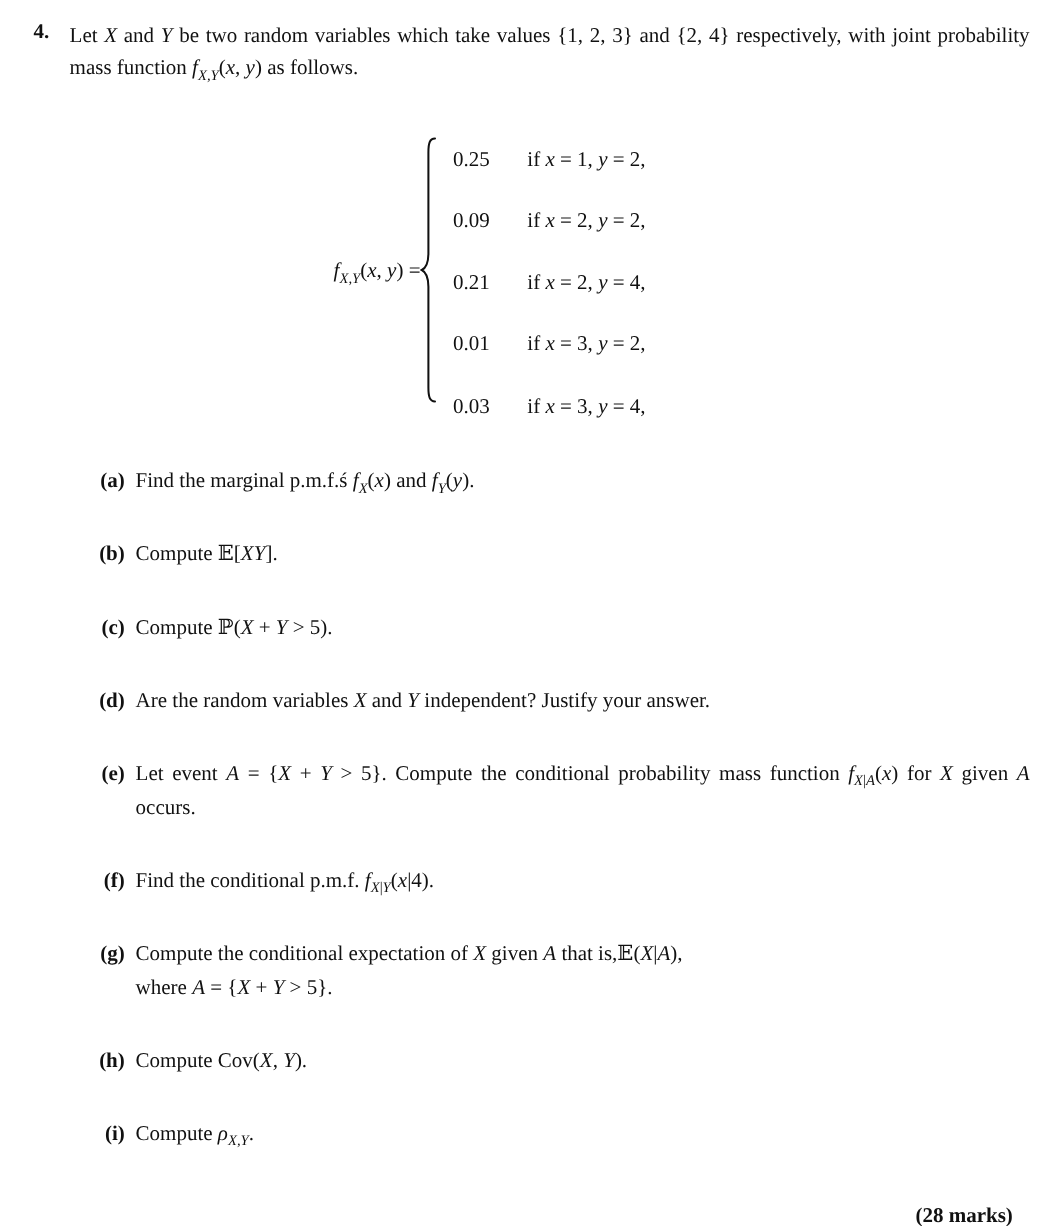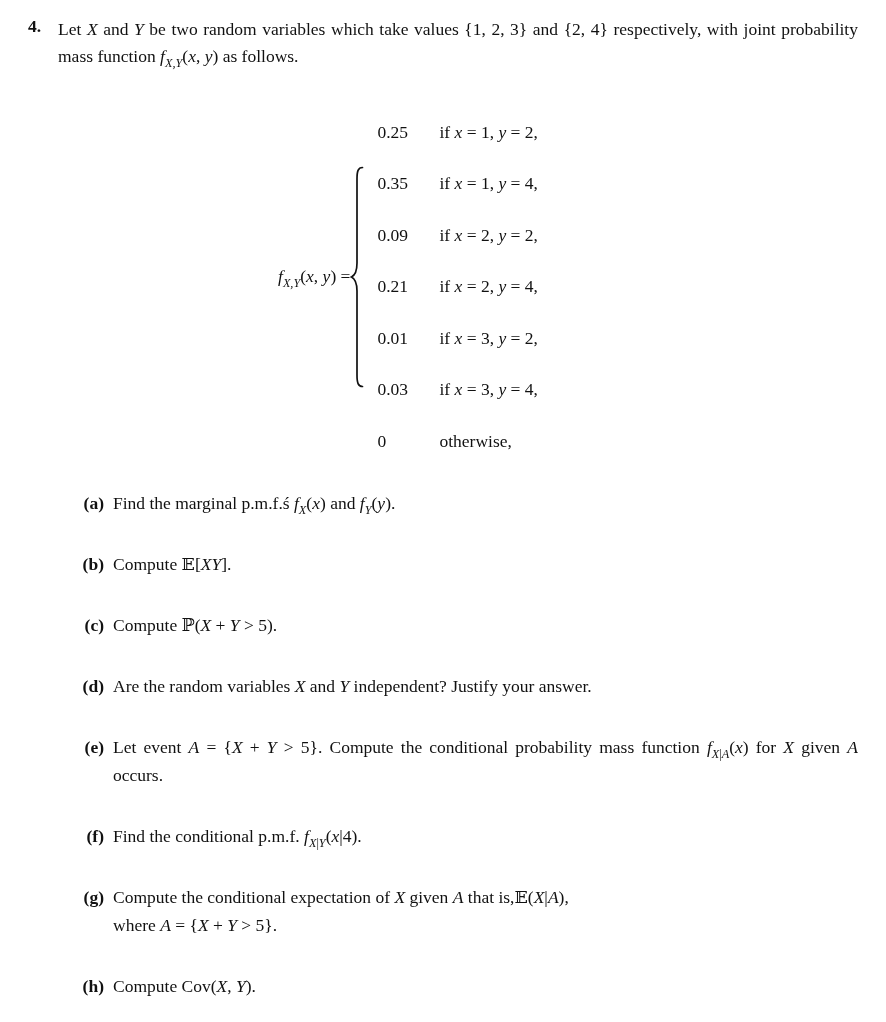--- a/index.html
+++ b/index.html
@@ -83,26 +83,24 @@
     <div class="problem-intro">Let <i>X</i> and <i>Y</i> be two random variables which take values {1, 2, 3} and {2, 4} respectively, with joint probability mass function <i>f</i><sub><i>X,Y</i></sub>(<i>x</i>, <i>y</i>) as follows.</div>
   </div>
 
   <div class="piecewise">
     <span class="piecewise-lhs"><i>f</i><sub><i>X,Y</i></sub>(<i>x</i>, <i>y</i>) =</span>
     <svg class="brace-svg" width="15" height="222" viewBox="0 0 15 222" preserveAspectRatio="none">
       <path d="M 12.5 1.5 C 8 1.5 7 5.5 7 13 L 7 97 C 7 105 5.5 109 1.5 111 C 5.5 113 7 117 7 125 L 7 209 C 7 216.5 8 220.5 12.5 220.5" fill="none" stroke="#111111" stroke-width="1.7" stroke-linecap="round"></path>
     </svg>
     <div class="cases">
         <div class="case-row"><span class="case-value">0.25</span><span class="case-cond">if <i>x</i> = 1, <i>y</i> = 2,</span></div>
-        <div class="case-row"><span class="case-value">0.35</span><span class="case-cond">if <i>x</i> = 1, <i>y</i> = 4,</span></div>
         <div class="case-row"><span class="case-value">0.09</span><span class="case-cond">if <i>x</i> = 2, <i>y</i> = 2,</span></div>
         <div class="case-row"><span class="case-value">0.21</span><span class="case-cond">if <i>x</i> = 2, <i>y</i> = 4,</span></div>
         <div class="case-row"><span class="case-value">0.01</span><span class="case-cond">if <i>x</i> = 3, <i>y</i> = 2,</span></div>
         <div class="case-row"><span class="case-value">0.03</span><span class="case-cond">if <i>x</i> = 3, <i>y</i> = 4,</span></div>
-        <div class="case-row"><span class="case-value">0</span><span class="case-cond">otherwise,</span></div>
       </div>
   </div>
 
   <div class="parts">
       <div class="part">
         <span class="part-label">(a)</span>
         <div class="part-text">Find the marginal p.m.f.ś <i>f</i><sub><i>X</i></sub>(<i>x</i>) and <i>f</i><sub><i>Y</i></sub>(<i>y</i>).</div>
       </div>
       <div class="part">
         <span class="part-label">(b)</span>

